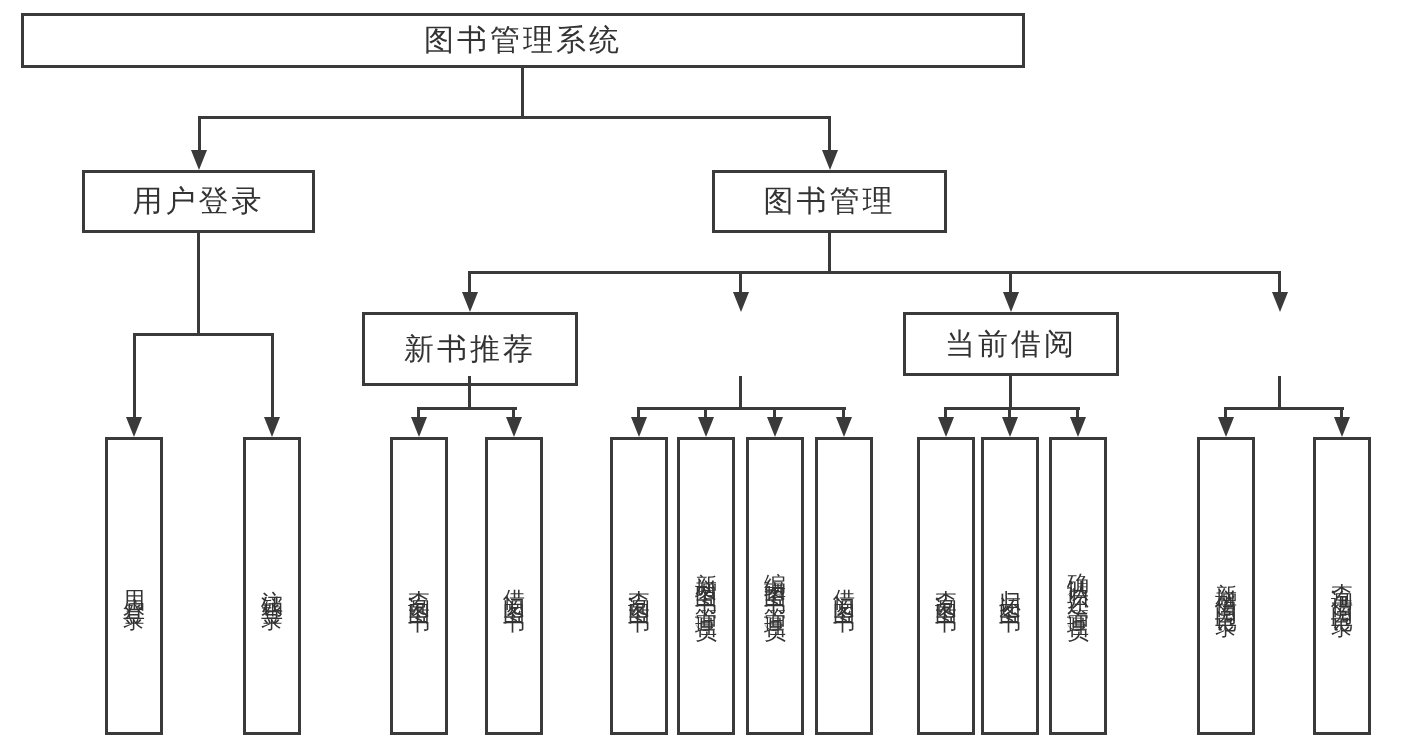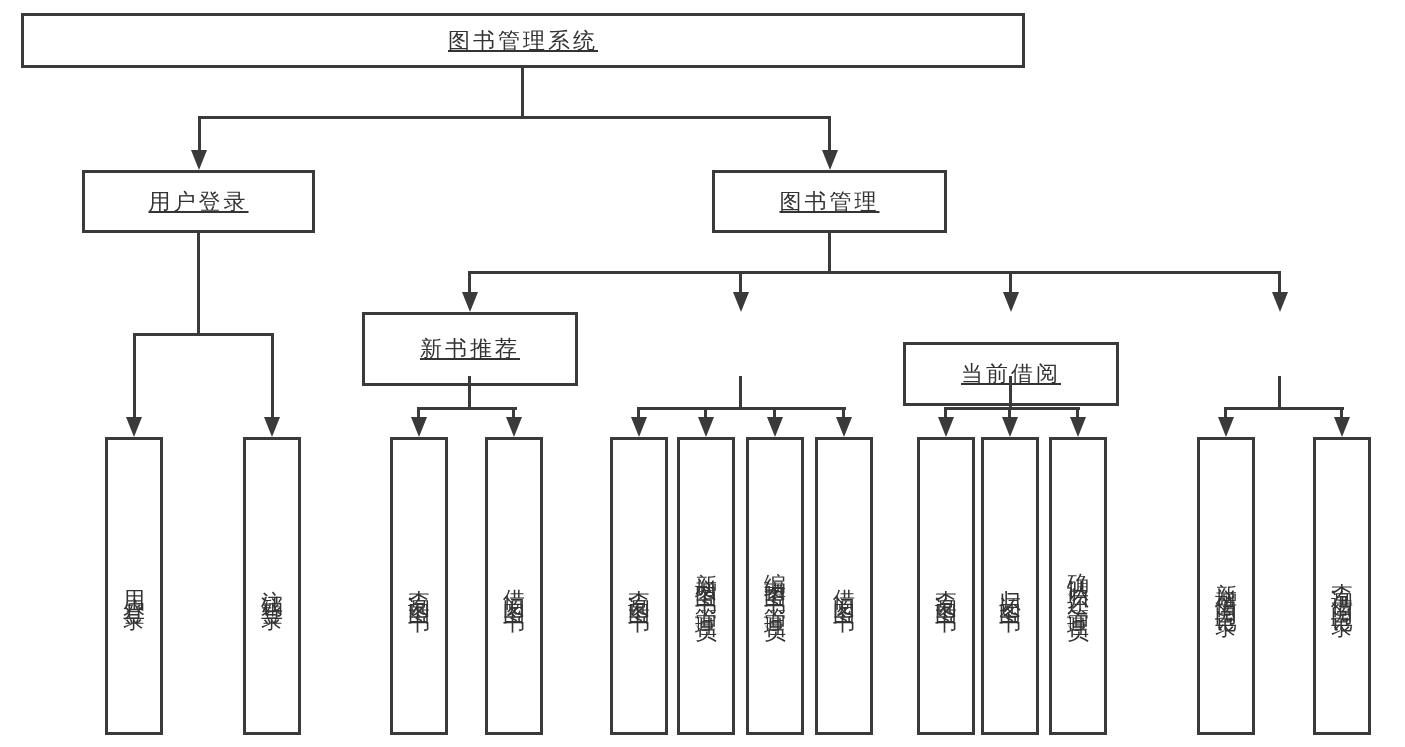--- a/index.html
+++ b/index.html
@@ -17,24 +17,23 @@
     overflow:hidden;
   }
   .node{
     position:absolute;
     border:3px solid var(--line);
     background:var(--bg);
     color:var(--text);
     display:flex;align-items:center;justify-content:center;
   }
   .node-h{
-    font-size:22px;
+    font-size:30px;
     letter-spacing:3px;
     white-space:nowrap;
-    text-decoration:underline;
   }
   .node-v{
     font-size:22px;
     letter-spacing:7px;
     writing-mode:vertical-rl;
     text-orientation:mixed;
     line-height:1;
   }
   .ln{
     position:absolute;
@@ -60,21 +59,21 @@
 <body>
 
 <div class="canvas">
 
   <div class="node node-h" style="left:21px;top:13px;width:1004px;height:55px;">图书管理系统</div>
 
   <div class="node node-h" style="left:82px;top:170px;width:233px;height:63px;">用户登录</div>
   <div class="node node-h" style="left:712px;top:170px;width:235px;height:63px;">图书管理</div>
 
   <div class="node node-h" style="left:362px;top:312px;width:216px;height:74px;">新书推荐</div>
-  <div class="node node-h" style="left:903px;top:312px;width:216px;height:64px;margin-top:30px;">当前借阅</div>
+  <div class="node node-h" style="left:903px;top:312px;width:216px;height:64px;">当前借阅</div>
 
   <div class="node node-v" style="left:105px;top:437px;width:58px;height:298px;">用户登录</div>
   <div class="node node-v" style="left:243px;top:437px;width:58px;height:298px;">注销登录</div>
 
   <div class="node node-v" style="left:390px;top:437px;width:58px;height:298px;">查询图书</div>
   <div class="node node-v" style="left:485px;top:437px;width:58px;height:298px;">借阅图书</div>
 
   <div class="node node-v" style="left:610px;top:437px;width:58px;height:298px;">查询图书</div>
   <div class="node node-v" style="left:677px;top:437px;width:58px;height:298px;">新增图书（管理员）</div>
   <div class="node node-v" style="left:746px;top:437px;width:58px;height:298px;">编辑图书（管理员）</div>

